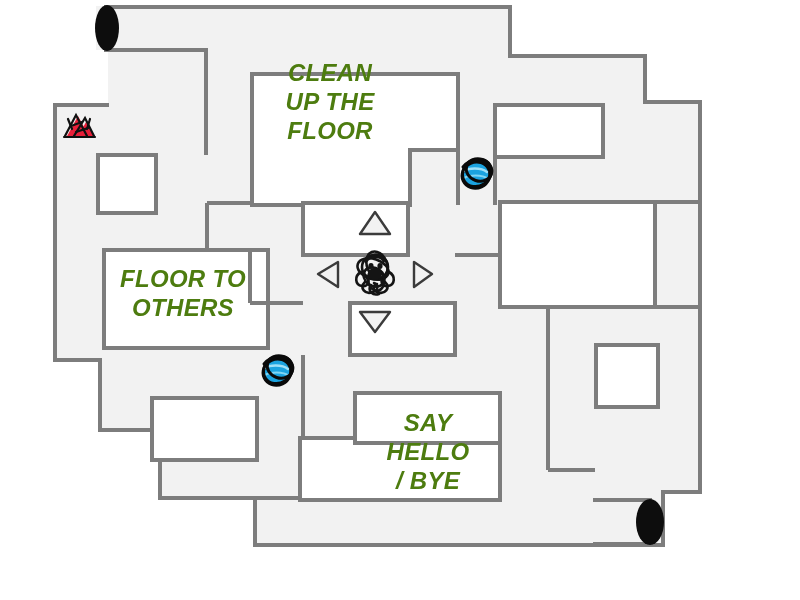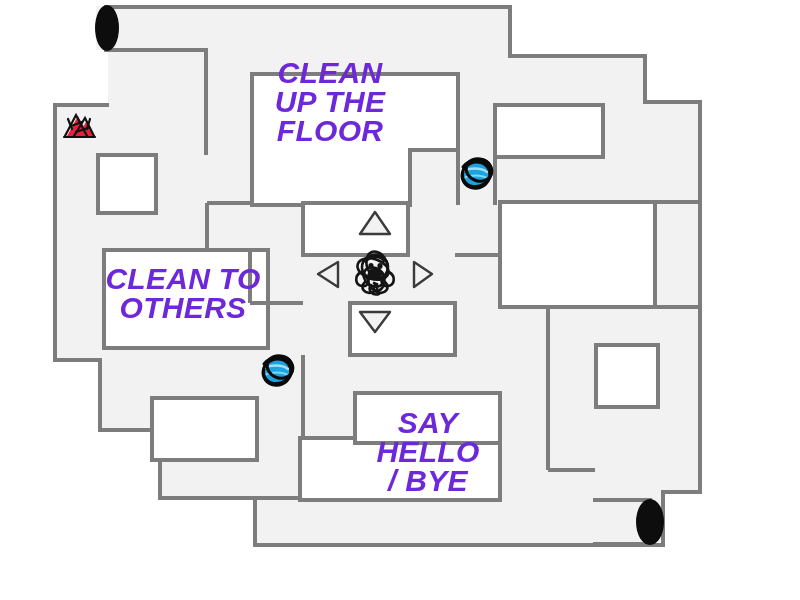--- a/index.html
+++ b/index.html
@@ -19,25 +19,25 @@
   }
   #maze-svg {
     position: absolute;
     left: 0;
     top: 0;
     width: 800px;
     height: 600px;
   }
   .room-label {
     position: absolute;
-    color: #6d28d9;
+    color: #4d7c0f;
     font-family: "Liberation Sans", sans-serif;
     font-weight: bold;
     font-style: italic;
-    font-size: 30px;
+    font-size: 24px;
     line-height: 29px;
     text-align: center;
     white-space: pre-line;
     letter-spacing: 0.3px;
     pointer-events: none;
   }
 </style>
 </head>
 <body>
 
@@ -183,21 +183,21 @@
         <path d="M 14,22 L 26,18"></path>
       </g>
     </g>
 
   </svg>
 
   <div class="room-label" style="left:250px; top:58px; width:160px;">CLEAN
 UP THE
 FLOOR</div>
 
-  <div class="room-label" style="left:98px; top:264px; width:170px;">CLEAN TO
+  <div class="room-label" style="left:98px; top:264px; width:170px;">FLOOR TO
 OTHERS</div>
 
 
   <div class="room-label" style="left:348px; top:408px; width:160px;">SAY
 HELLO
 / BYE</div>
 
 </div>
 
 </body></html>

